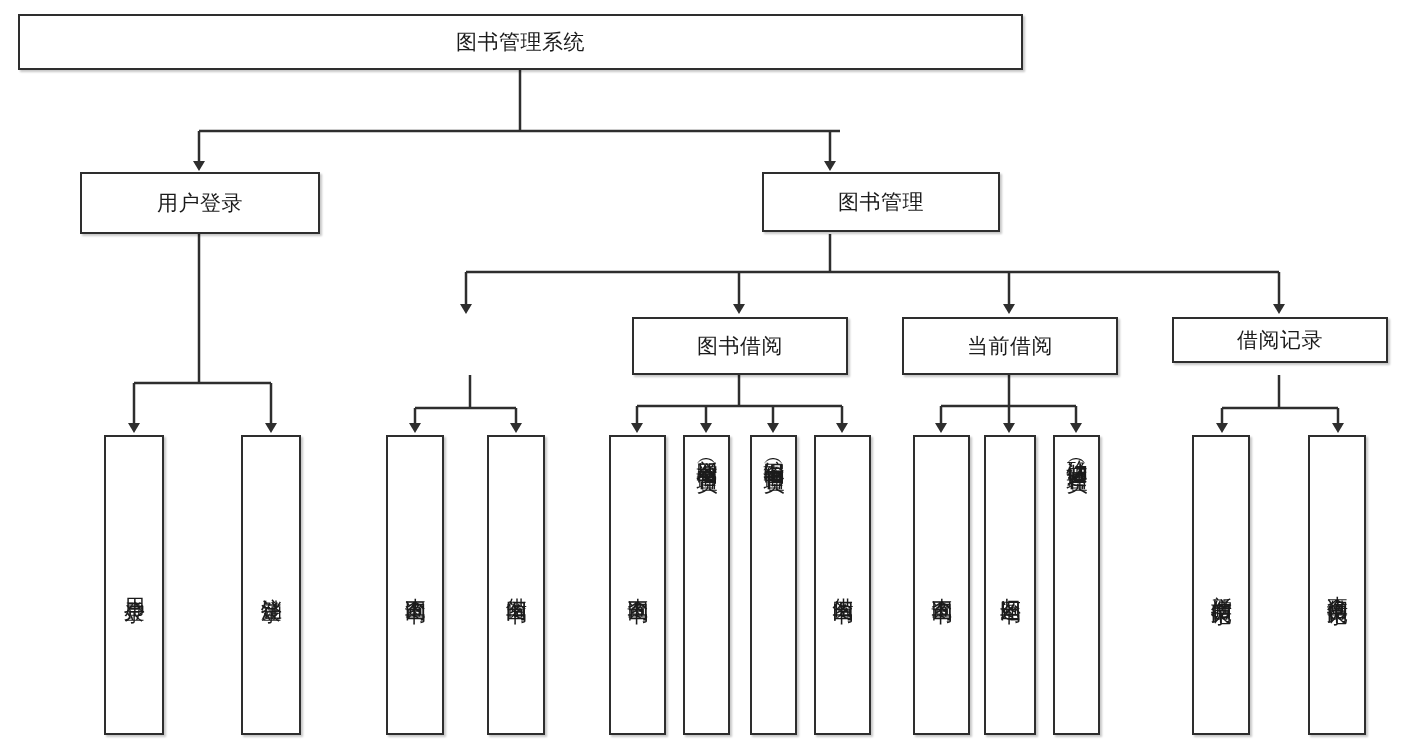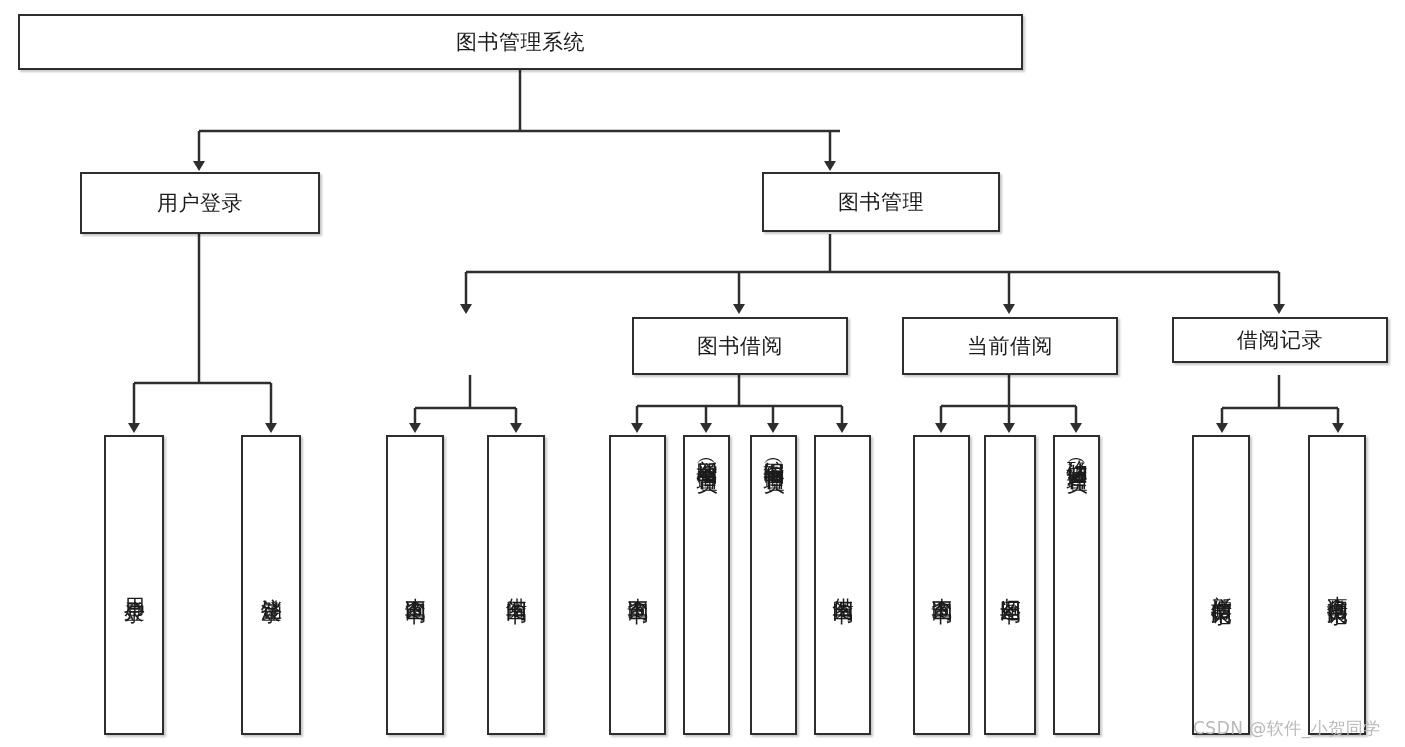--- a/index.html
+++ b/index.html
@@ -168,15 +168,14 @@
     <span class="lbl">确认归还（管理员）</span>
   </div>
 
   <div class="node vert align-center" style="left:1192px;top:435px;width:58px;height:300px;">
     <span class="lbl">新增借阅记录</span>
   </div>
   <div class="node vert align-center" style="left:1308px;top:435px;width:58px;height:300px;">
     <span class="lbl">查询借阅记录</span>
   </div>
 
-  <div class="watermark" style="left:1193px;top:717px;">CSDN @软件_小贺同学</div>
 
 </div>
 
 </body></html>

